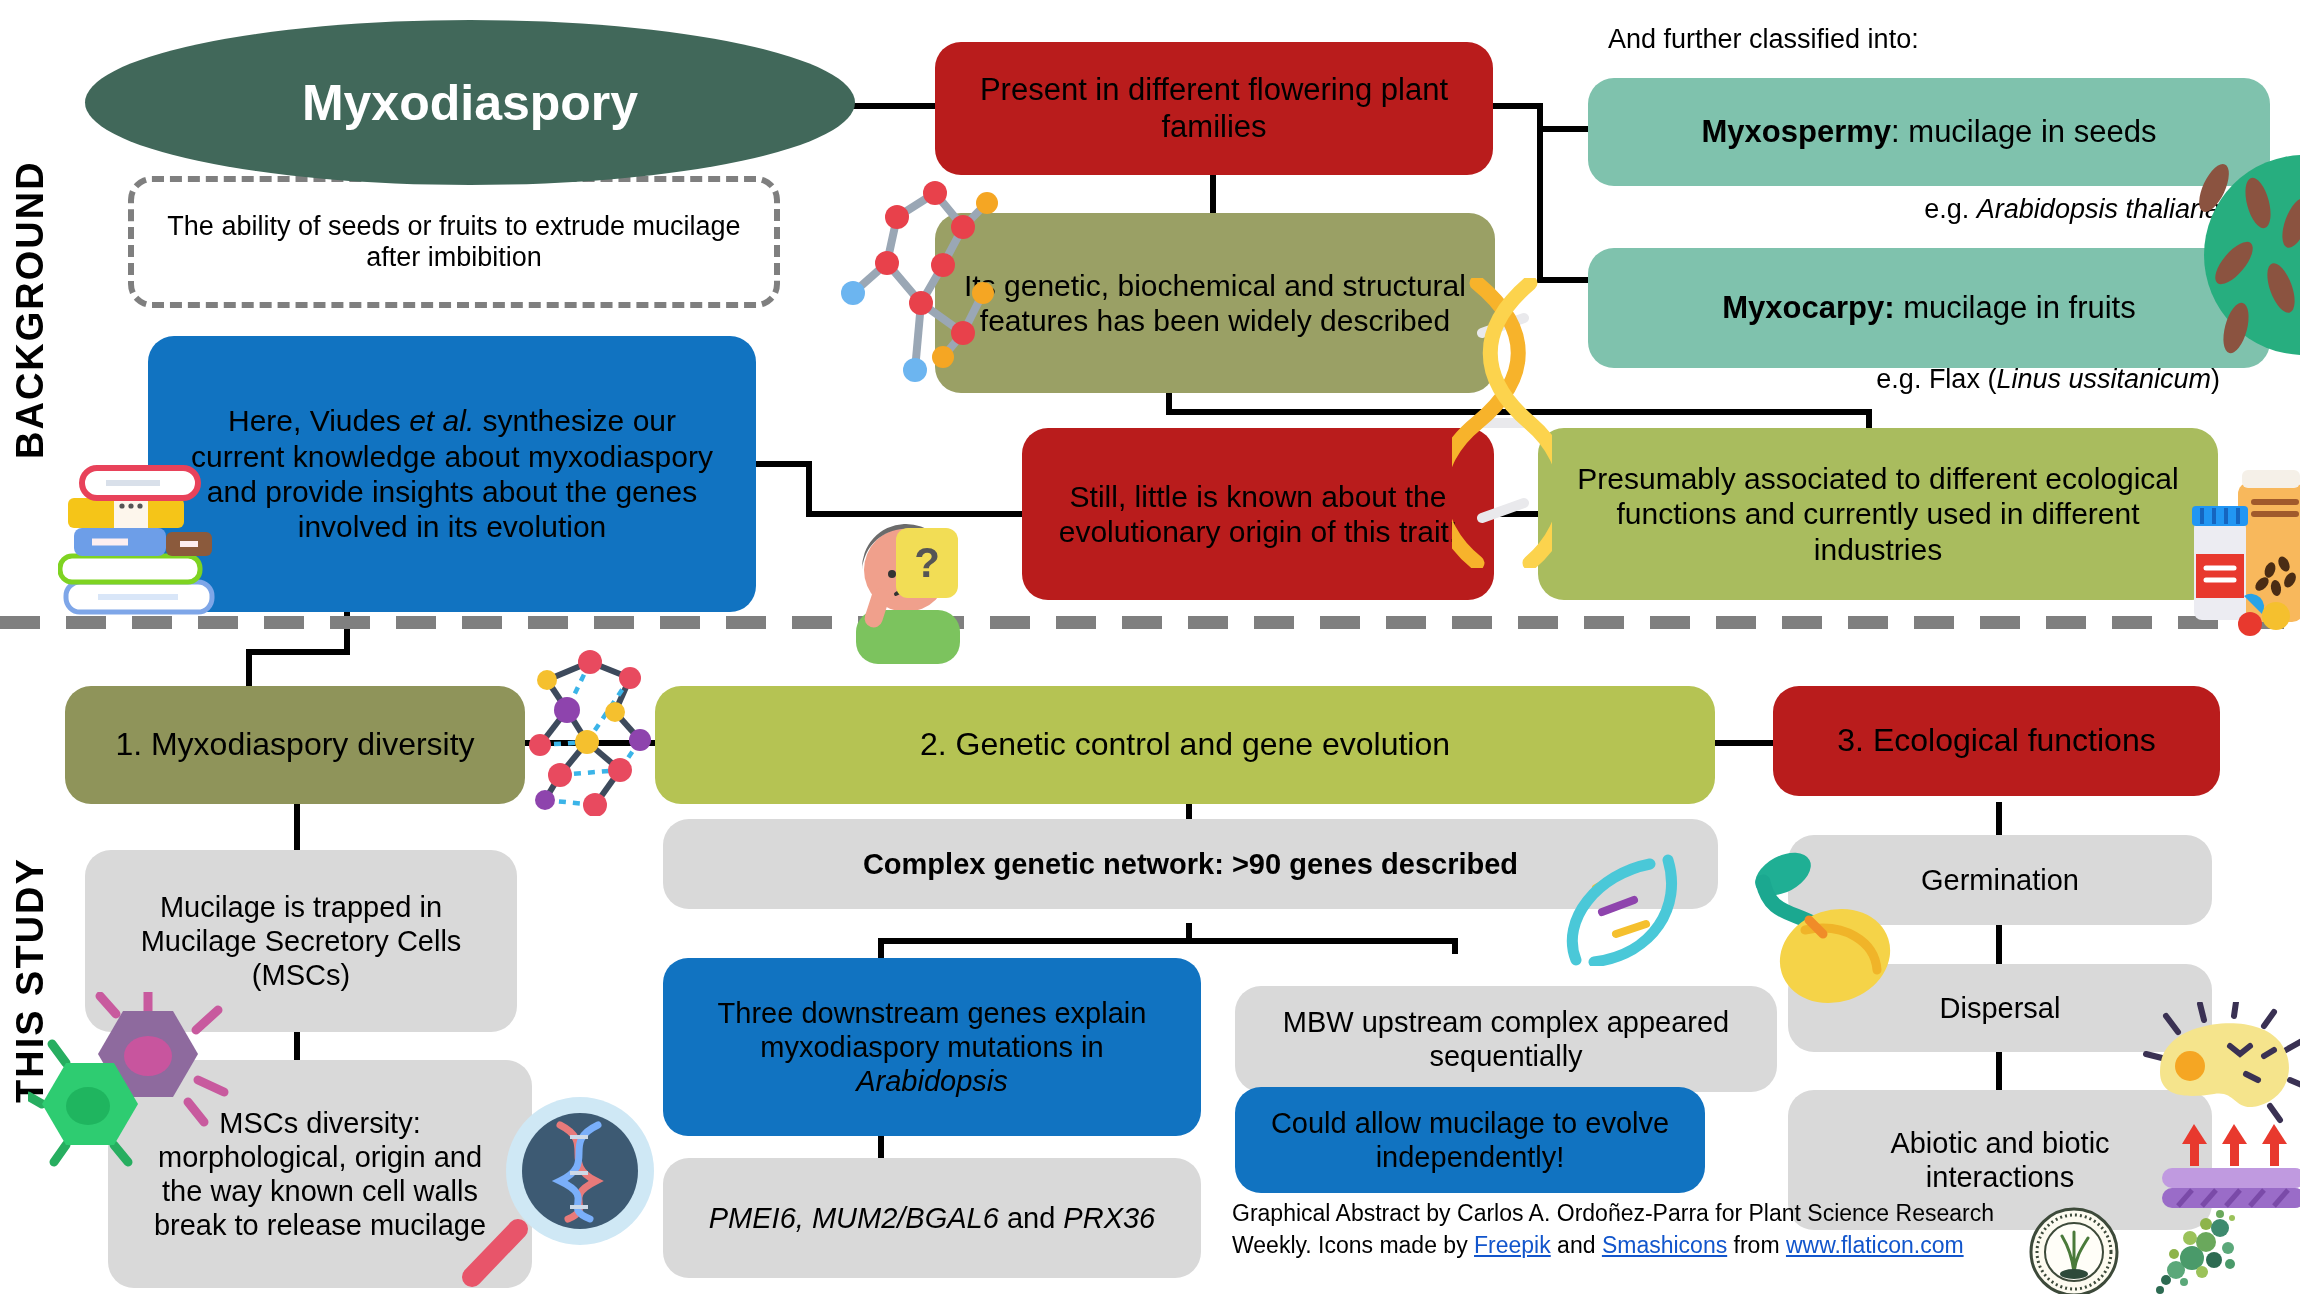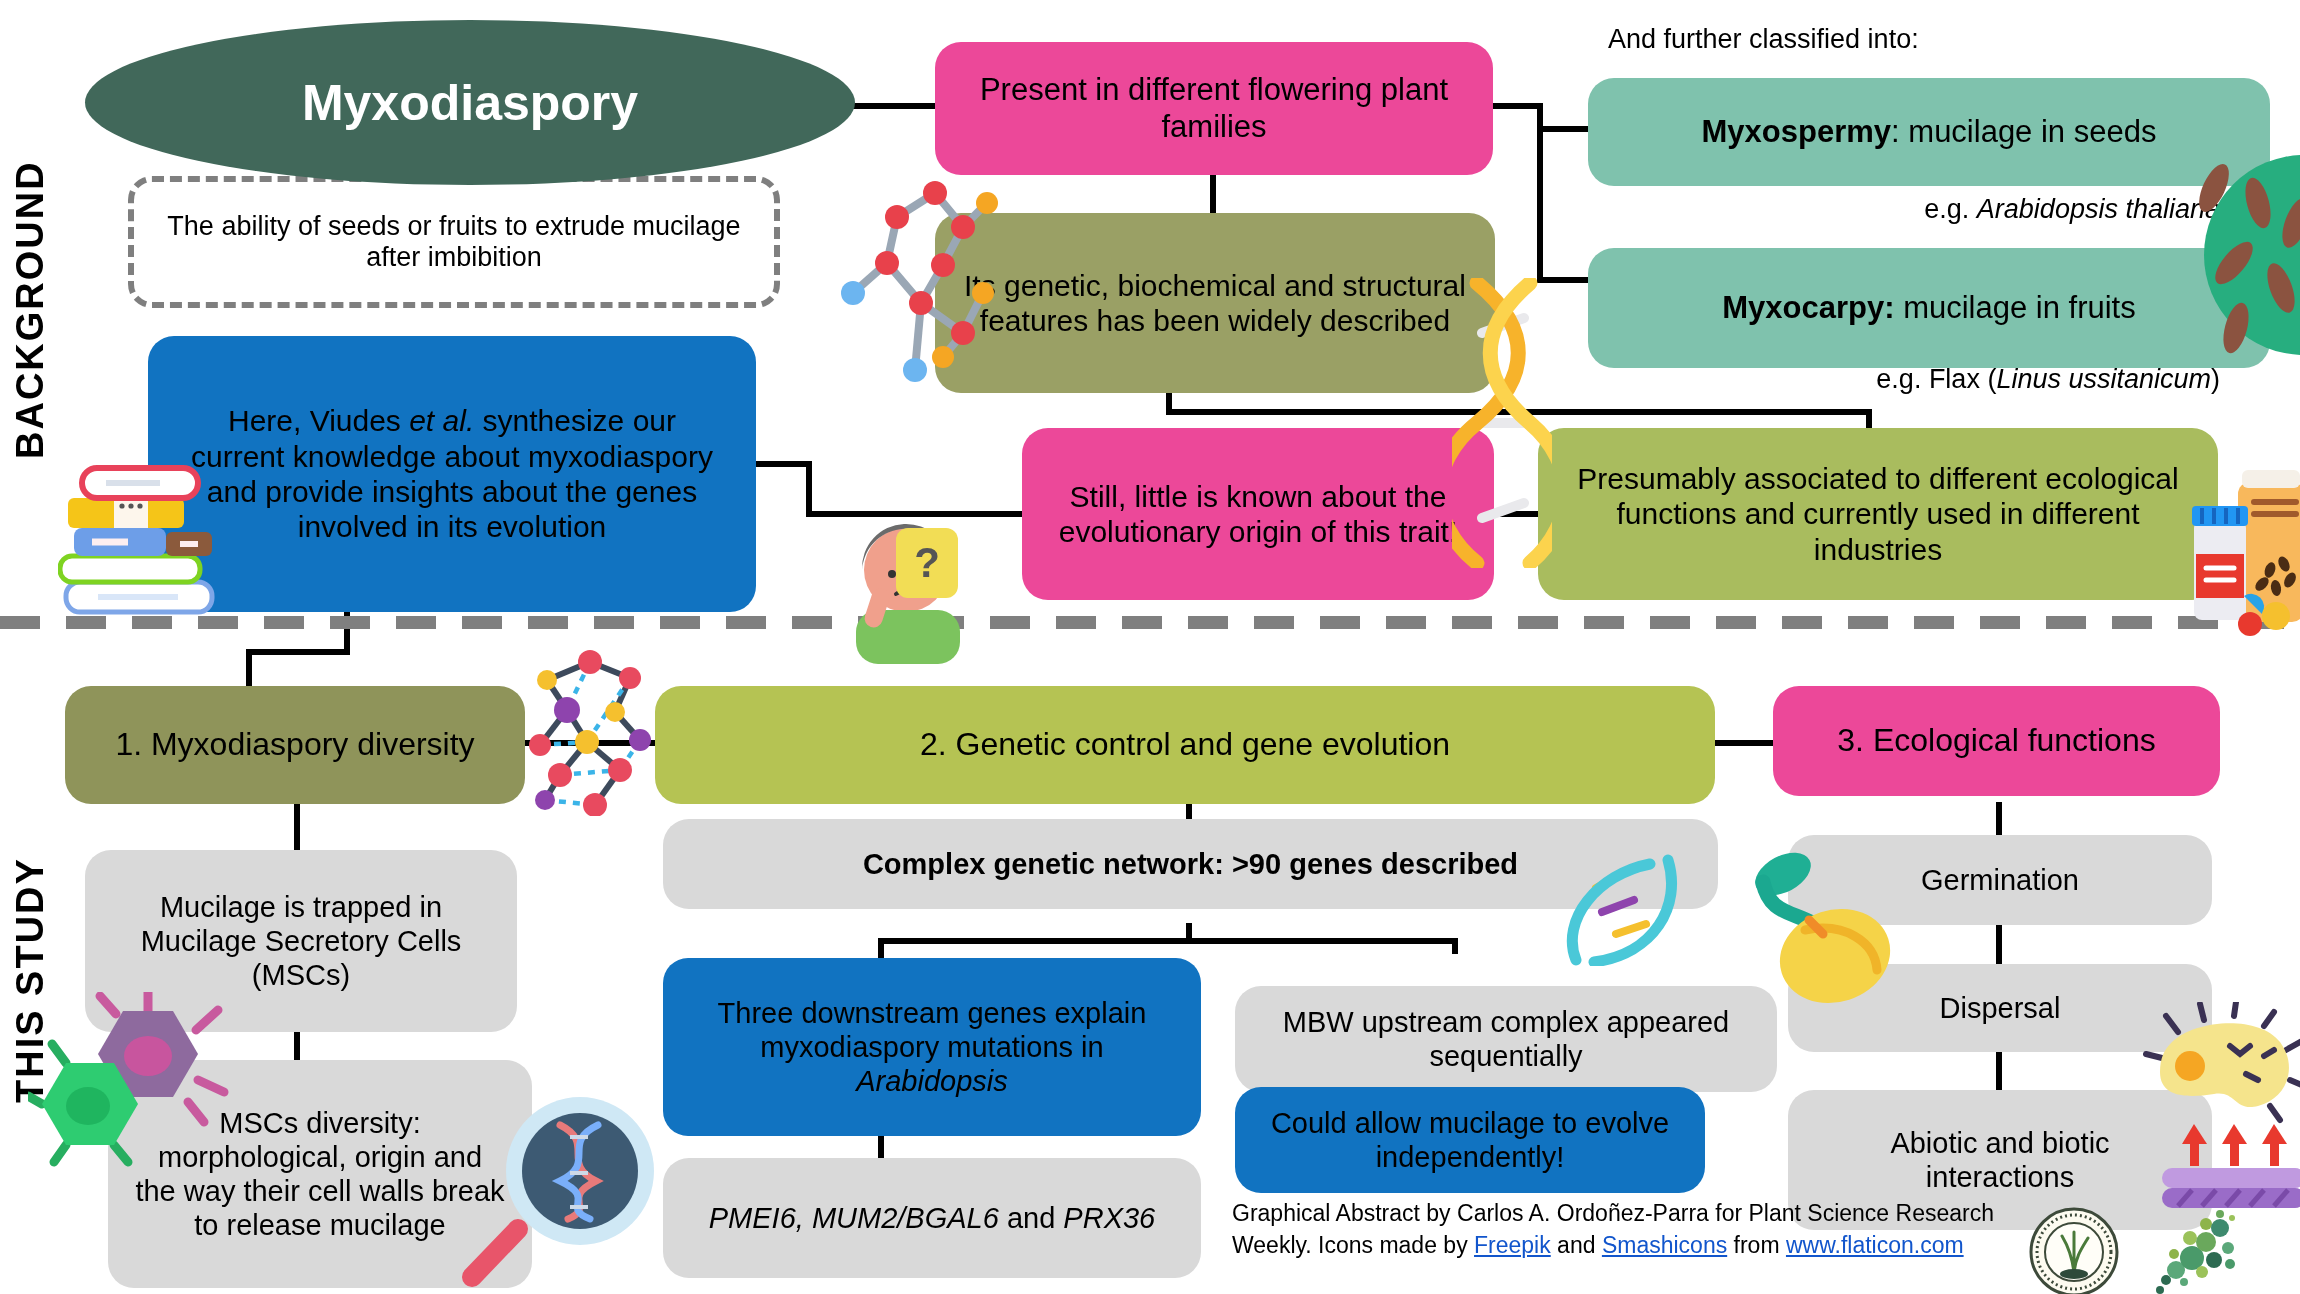--- a/index.html
+++ b/index.html
@@ -1,20 +1,20 @@
 <!DOCTYPE html>
 <html><head>
 <meta charset="utf-8">
 <style>
   html,body{margin:0;padding:0;background:#fff;}
   #canvas{position:relative;width:2300px;height:1294px;background:#ffffff;overflow:hidden;
           font-family:"Liberation Sans",sans-serif;color:#000;}
   .box{position:absolute;border-radius:26px;display:flex;align-items:center;justify-content:center;
        text-align:center;box-sizing:border-box;padding:10px 26px;line-height:1.18;z-index:2;}
-  .teal{background:#ec4899}
+  .teal{background:#b91c1c}
   .ltteal{background:#7fc2ad}
   .olive{background:#9aa065}
   .olive-dk{background:#8f945a}
   .ygreen{background:#a9bc5e}
   .ygreen-br{background:#b5c353}
   .blue{background:#1173c1}
   .grayb{background:#d9d9d9}
   .fs27{font-size:27px}.fs29{font-size:29px}.fs30{font-size:30px}
   .fs31{font-size:31px}.fs32{font-size:32px}
   .it{font-style:italic}
@@ -138,21 +138,21 @@
     <span>2. Genetic control and gene evolution</span>
   </div>
   <div class="box teal fs32" style="left:1773px;top:686px;width:447px;height:110px;">
     <span>3. Ecological functions</span>
   </div>
 
   <div class="box grayb fs29" style="left:85px;top:850px;width:432px;height:182px;">
     <span>Mucilage is trapped in Mucilage Secretory Cells (MSCs)</span>
   </div>
   <div class="box grayb fs29" style="left:108px;top:1060px;width:424px;height:228px;">
-    <span>MSCs diversity: morphological, origin and the way their cell walls break to release mucilage</span>
+    <span>MSCs diversity: morphological, origin and the way known cell walls break to release mucilage</span>
   </div>
 
   <div class="box grayb fs29" style="left:663px;top:819px;width:1055px;height:90px;font-weight:bold;">
     <span>Complex genetic network: &gt;90 genes described</span>
   </div>
 
   <div class="box blue fs29" style="left:663px;top:958px;width:538px;height:178px;border-radius:25px;">
     <span><span>Three downstream genes explain myxodiaspory mutations in </span><span class="it">Arabidopsis</span></span>
   </div>
   <div class="box grayb fs29" style="left:663px;top:1158px;width:538px;height:120px;">

